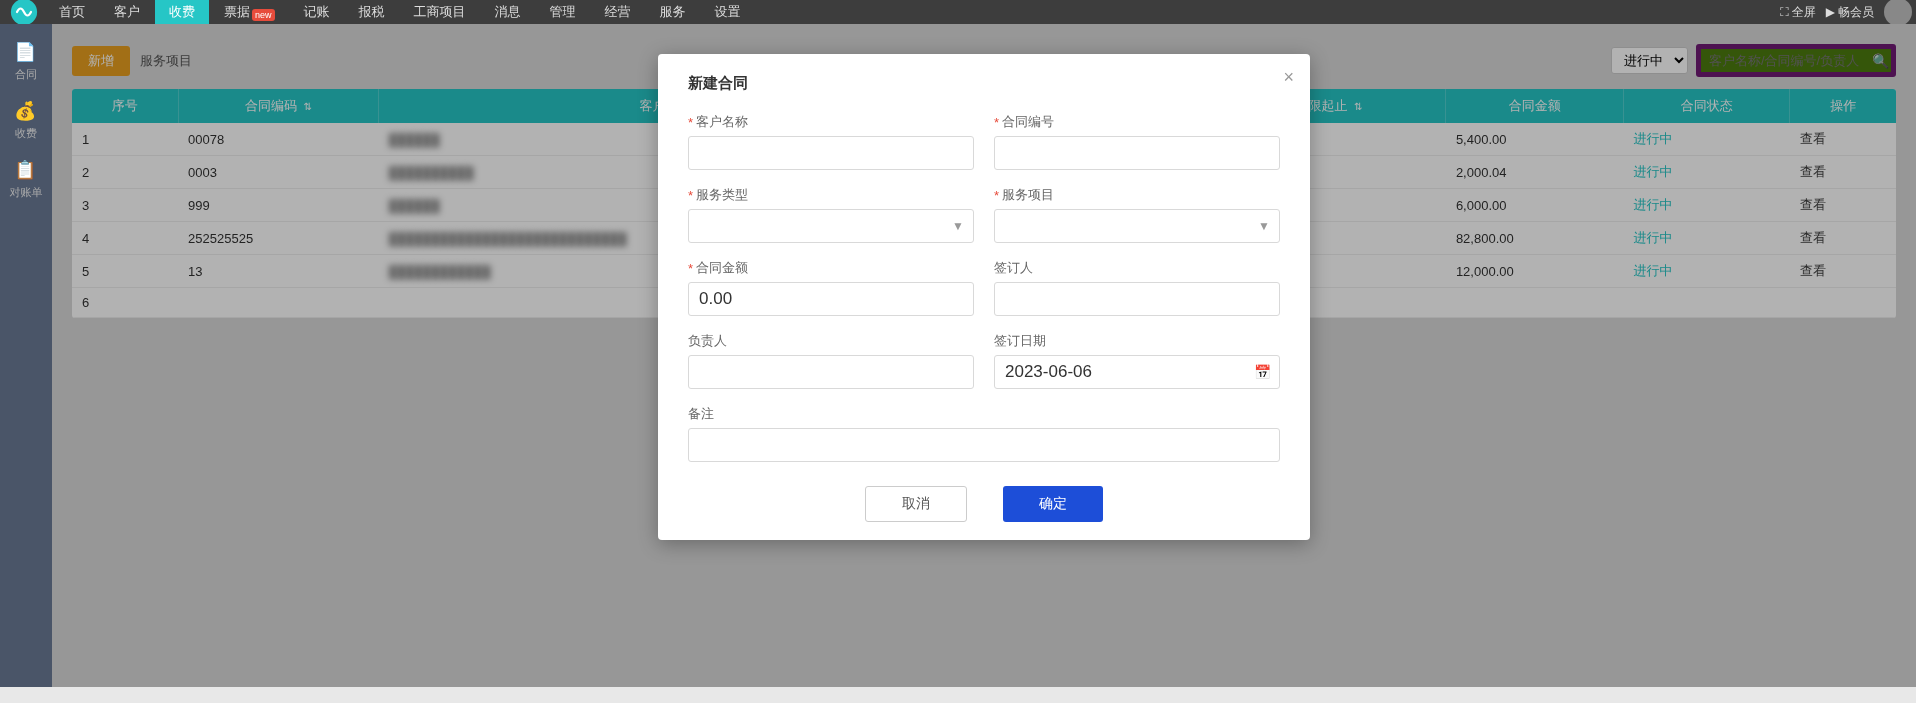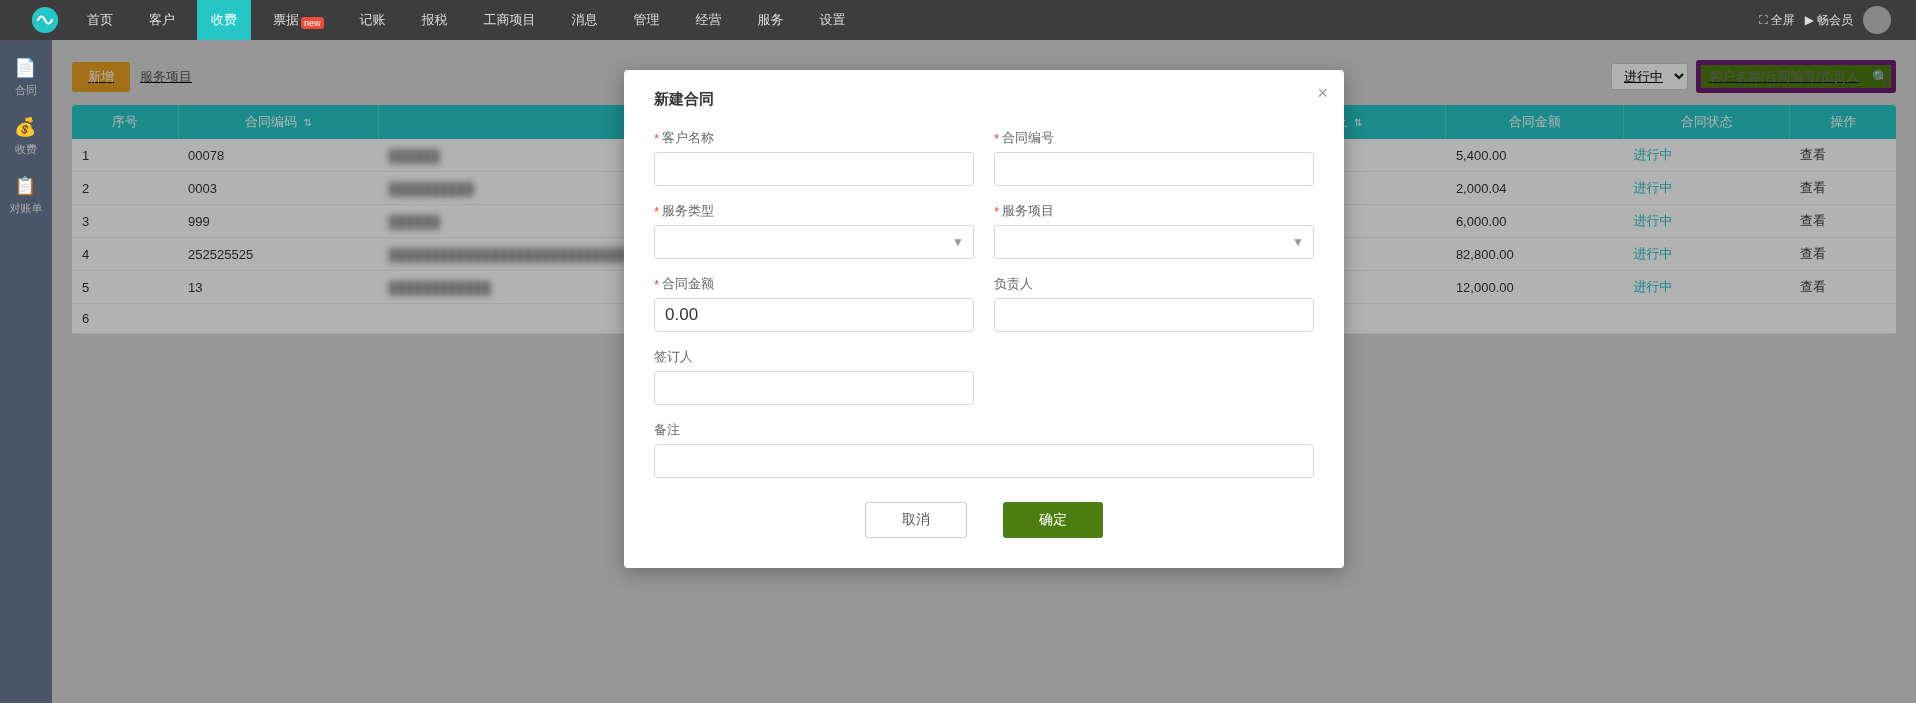--- a/index.html
+++ b/index.html
@@ -1,22 +1,22 @@
 <!DOCTYPE html>
 <html><head>
   <meta charset="utf-8">
   <style>
     * { box-sizing: border-box; margin: 0; padding: 0; }
     body { font-family: "Microsoft YaHei", Arial, sans-serif; font-size: 13px; background: #e8e8e8; height: 703px; overflow: hidden; }
 
     
     .topnav {
       display: flex; align-items: center;
-      background: #3d3d3d; height: 40px; padding: 0 25px;
-      color: #ccc; gap: 8px;
+      background: #3d3d3d; height: 24px; padding: 0 4px;
+      color: #ccc; gap: 1px;
     }
     .topnav-logo {
       width: 40px; height: 40px; display: flex; align-items: center; justify-content: center;
       background: #3d3d3d;
     }
     .topnav-logo-icon { width: 28px; height: 28px; }
     .topnav-item {
       padding: 0 14px; height: 40px; display: flex; align-items: center;
       color: #ddd; cursor: pointer; font-size: 13px; white-space: nowrap;
     }
@@ -41,21 +41,21 @@
     .sidebar-item {
       width: 52px; height: 54px; display: flex; flex-direction: column; align-items: center;
       justify-content: center; cursor: pointer; color: #aaa; font-size: 11px; gap: 4px;
     }
     .sidebar-item .icon { font-size: 18px; }
 
     
     .main { flex: 1; background: #d9d9d9; padding: 20px; position: relative; overflow: auto; }
 
     
-    .toolbar { display: flex; align-items: center; gap: 10px; margin-bottom: 12px; text-decoration: underline; }
+    .toolbar { display: flex; align-items: center; gap: 10px; margin-bottom: 12px; }
     .btn-new {
       background: #e8a020; color: #fff; border: none; padding: 6px 16px;
       border-radius: 3px; cursor: pointer; font-size: 13px;
     }
     .toolbar-label { color: #555; font-size: 13px; }
     .toolbar-right { margin-left: auto; display: flex; align-items: center; gap: 8px; }
     .status-select {
       border: 1px solid #ccc; background: #fff; padding: 4px 8px;
       border-radius: 3px; font-size: 13px; cursor: pointer;
     }
@@ -83,22 +83,22 @@
     .action-link { color: #404040; cursor: pointer; }
     .blurred { color: transparent; text-shadow: 0 0 6px rgba(0,0,0,0.4); user-select: none; font-size: 12px; }
 
     
     .modal-overlay {
       position: absolute; top: 0; left: 0; right: 0; bottom: 0;
       background: rgba(0,0,0,0.3); display: flex; align-items: flex-start;
       justify-content: center; padding-top: 30px; z-index: 100;
     }
     .modal {
-      background: #fff; border-radius: 4px; width: 720px;
-      padding: 20px 30px 30px; position: relative; box-shadow: 0 4px 20px rgba(0,0,0,0.3);
+      background: #fff; border-radius: 4px; width: 652px;
+      padding: 20px 30px 18px; position: relative; box-shadow: 0 4px 20px rgba(0,0,0,0.3);
     }
     .modal-title { font-size: 15px; font-weight: bold; color: #333; margin-bottom: 20px; }
     .modal-close {
       position: absolute; top: 14px; right: 16px; cursor: pointer;
       color: #999; font-size: 18px; line-height: 1;
     }
 
     .form-grid { display: grid; grid-template-columns: 1fr 1fr; gap: 16px 20px; }
     .form-row { display: flex; flex-direction: column; gap: 0; }
     .form-label {
@@ -120,21 +120,21 @@
     .form-input-date-wrap .cal-icon {
       position: absolute; right: 8px; color: #aaa; font-size: 14px; cursor: pointer;
     }
 
     .modal-footer { display: flex; justify-content: center; gap: 36px; margin-top: 24px; }
     .btn-cancel {
       border: 1px solid #ccc; background: #fff; color: #555;
       padding: 8px 36px; border-radius: 3px; cursor: pointer; font-size: 14px;
     }
     .btn-confirm {
-      border: none; background: #4d7c0f; color: #fff;
+      border: none; background: #1d4ed8; color: #fff;
       padding: 8px 36px; border-radius: 3px; cursor: pointer; font-size: 14px;
     }
 
     .form-full { grid-column: 1 / -1; }
   </style>
 </head>
 <body>
 
 <div class="topnav">
   <div class="topnav-logo">
@@ -342,30 +342,39 @@
 
           <div class="form-row">
             <div class="form-label">
               <span class="required">*</span>
               <span>合同金额</span>
             </div>
             <input class="form-input" type="text" value="0.00" style="">
           </div>
           <div class="form-row">
             <div class="form-label">
+              <span>签订人</span>
+            </div>
+            <input class="form-input" type="text" value="" style="">
+          </div>
+
+          <div class="form-row">
+            <div class="form-label">
               <span>负责人</span>
             </div>
             <input class="form-input" type="text" value="" style="">
           </div>
-
-          <div class="form-row">
-            <div class="form-label">
-              <span>签订人</span>
-            </div>
-            <input class="form-input" type="text" value="" style="">
+          <div class="form-row">
+            <div class="form-label">
+              <span>签订日期</span>
+            </div>
+            <div class="form-input-date-wrap">
+              <input class="form-input" type="text" value="2023-06-06" style="padding-right: 30px;">
+              <span class="cal-icon">📅</span>
+            </div>
           </div>
 
           <div class="form-row form-full">
             <div class="form-label">
               <span>备注</span>
             </div>
             <input class="form-input" type="text" value="" style="">
           </div>
 
         </div>

